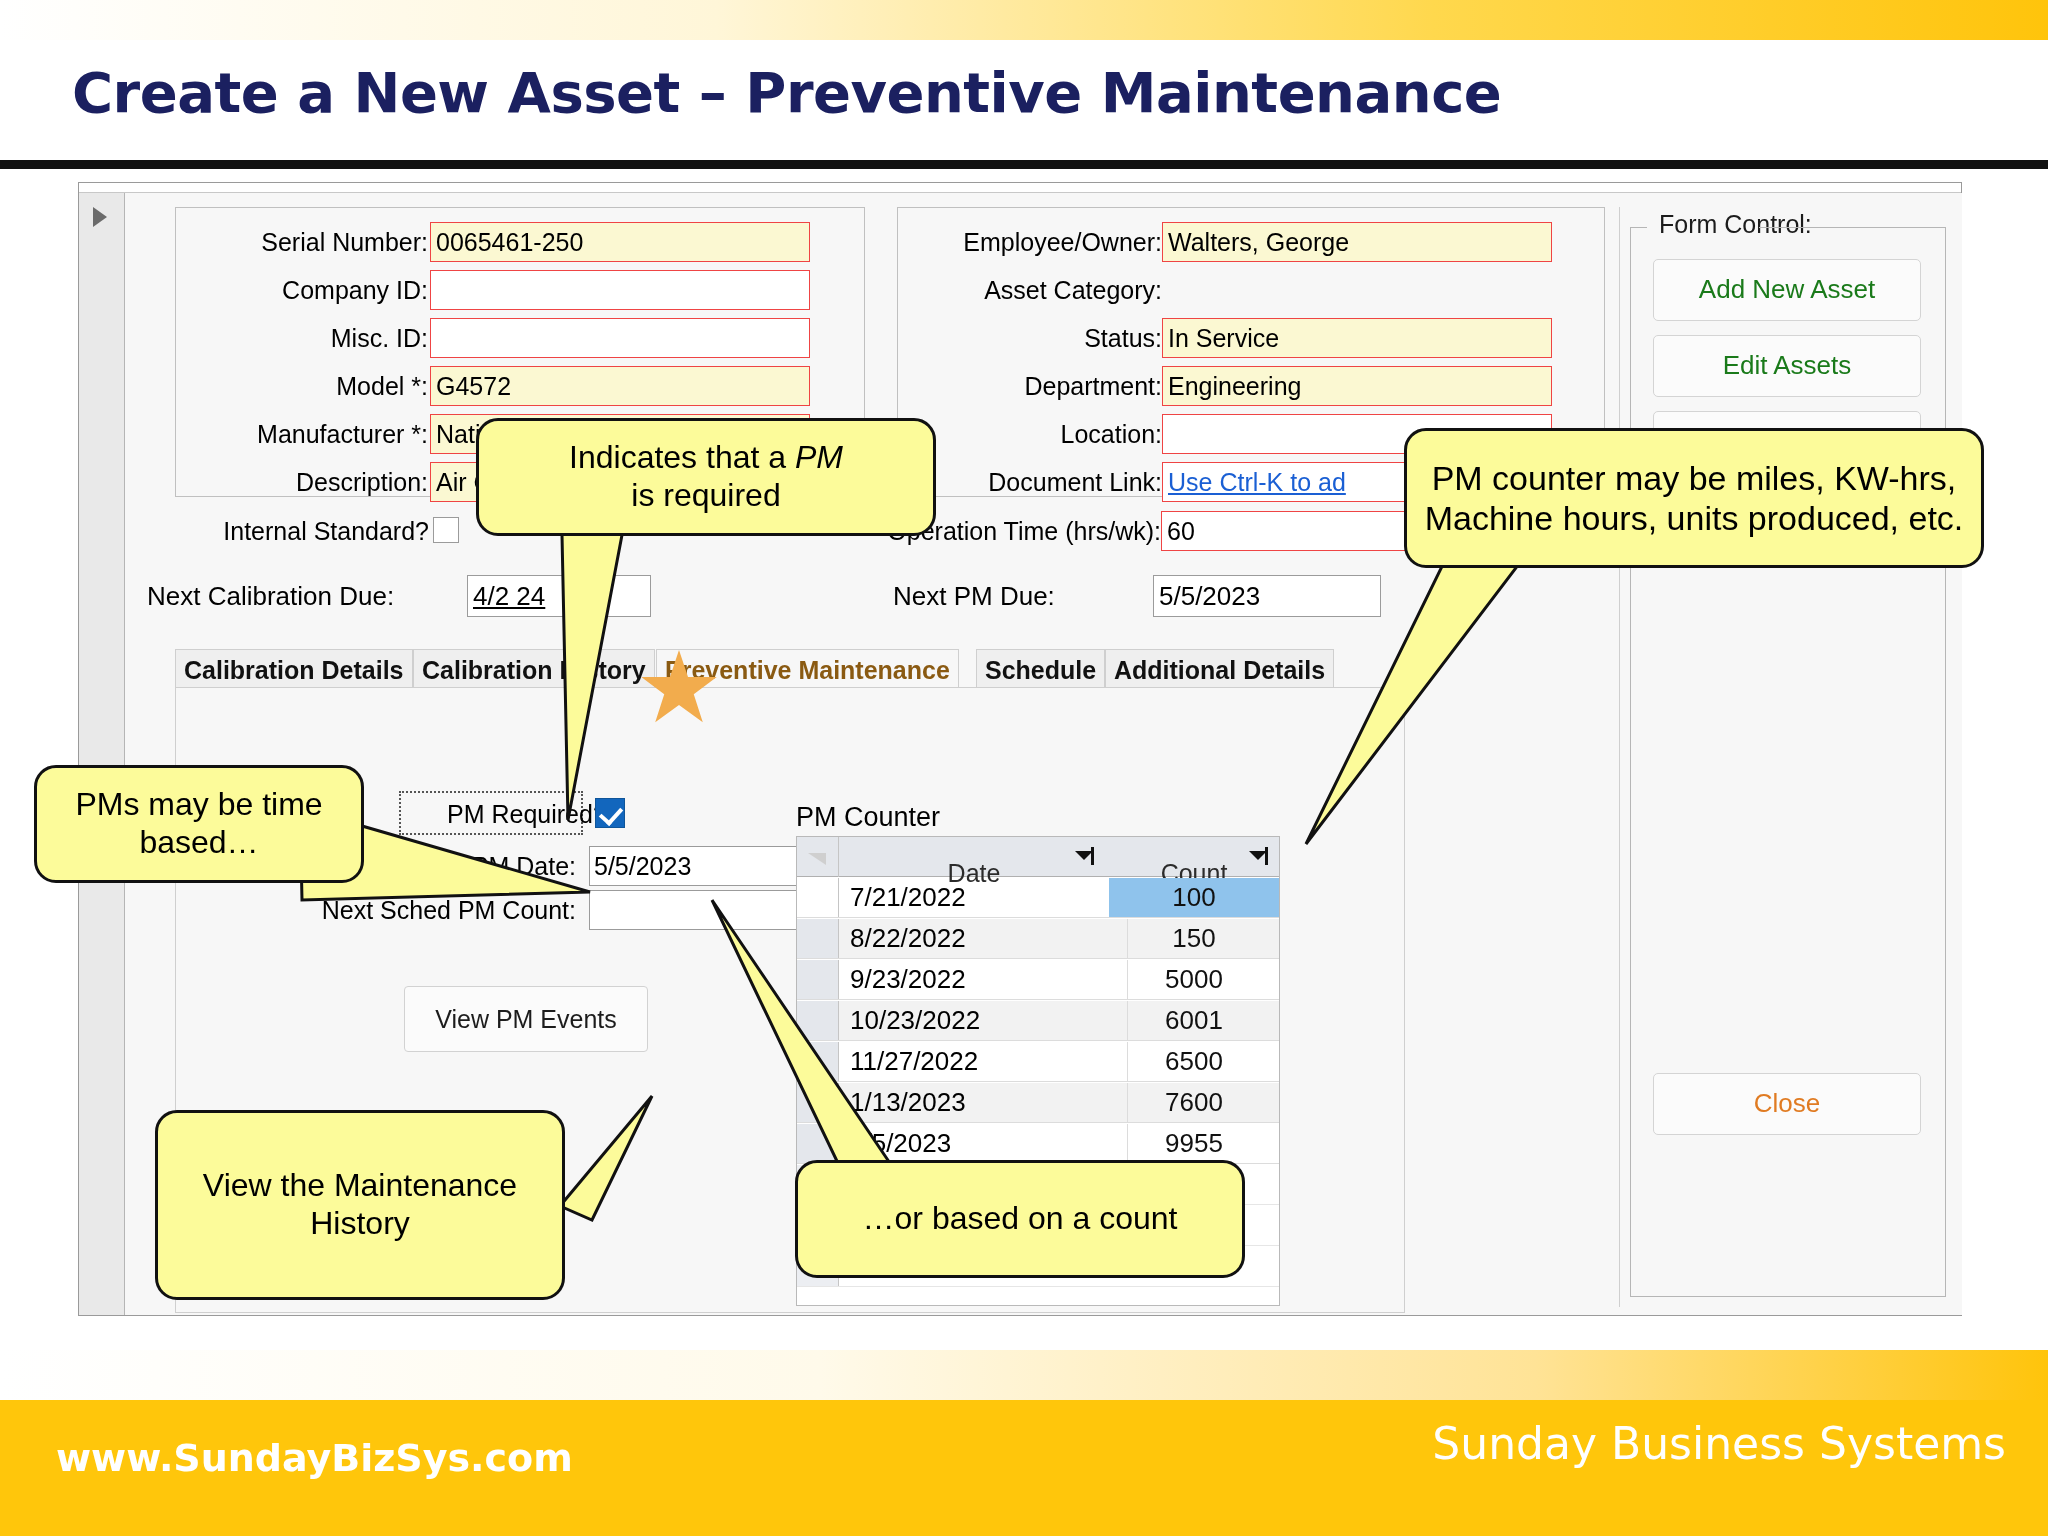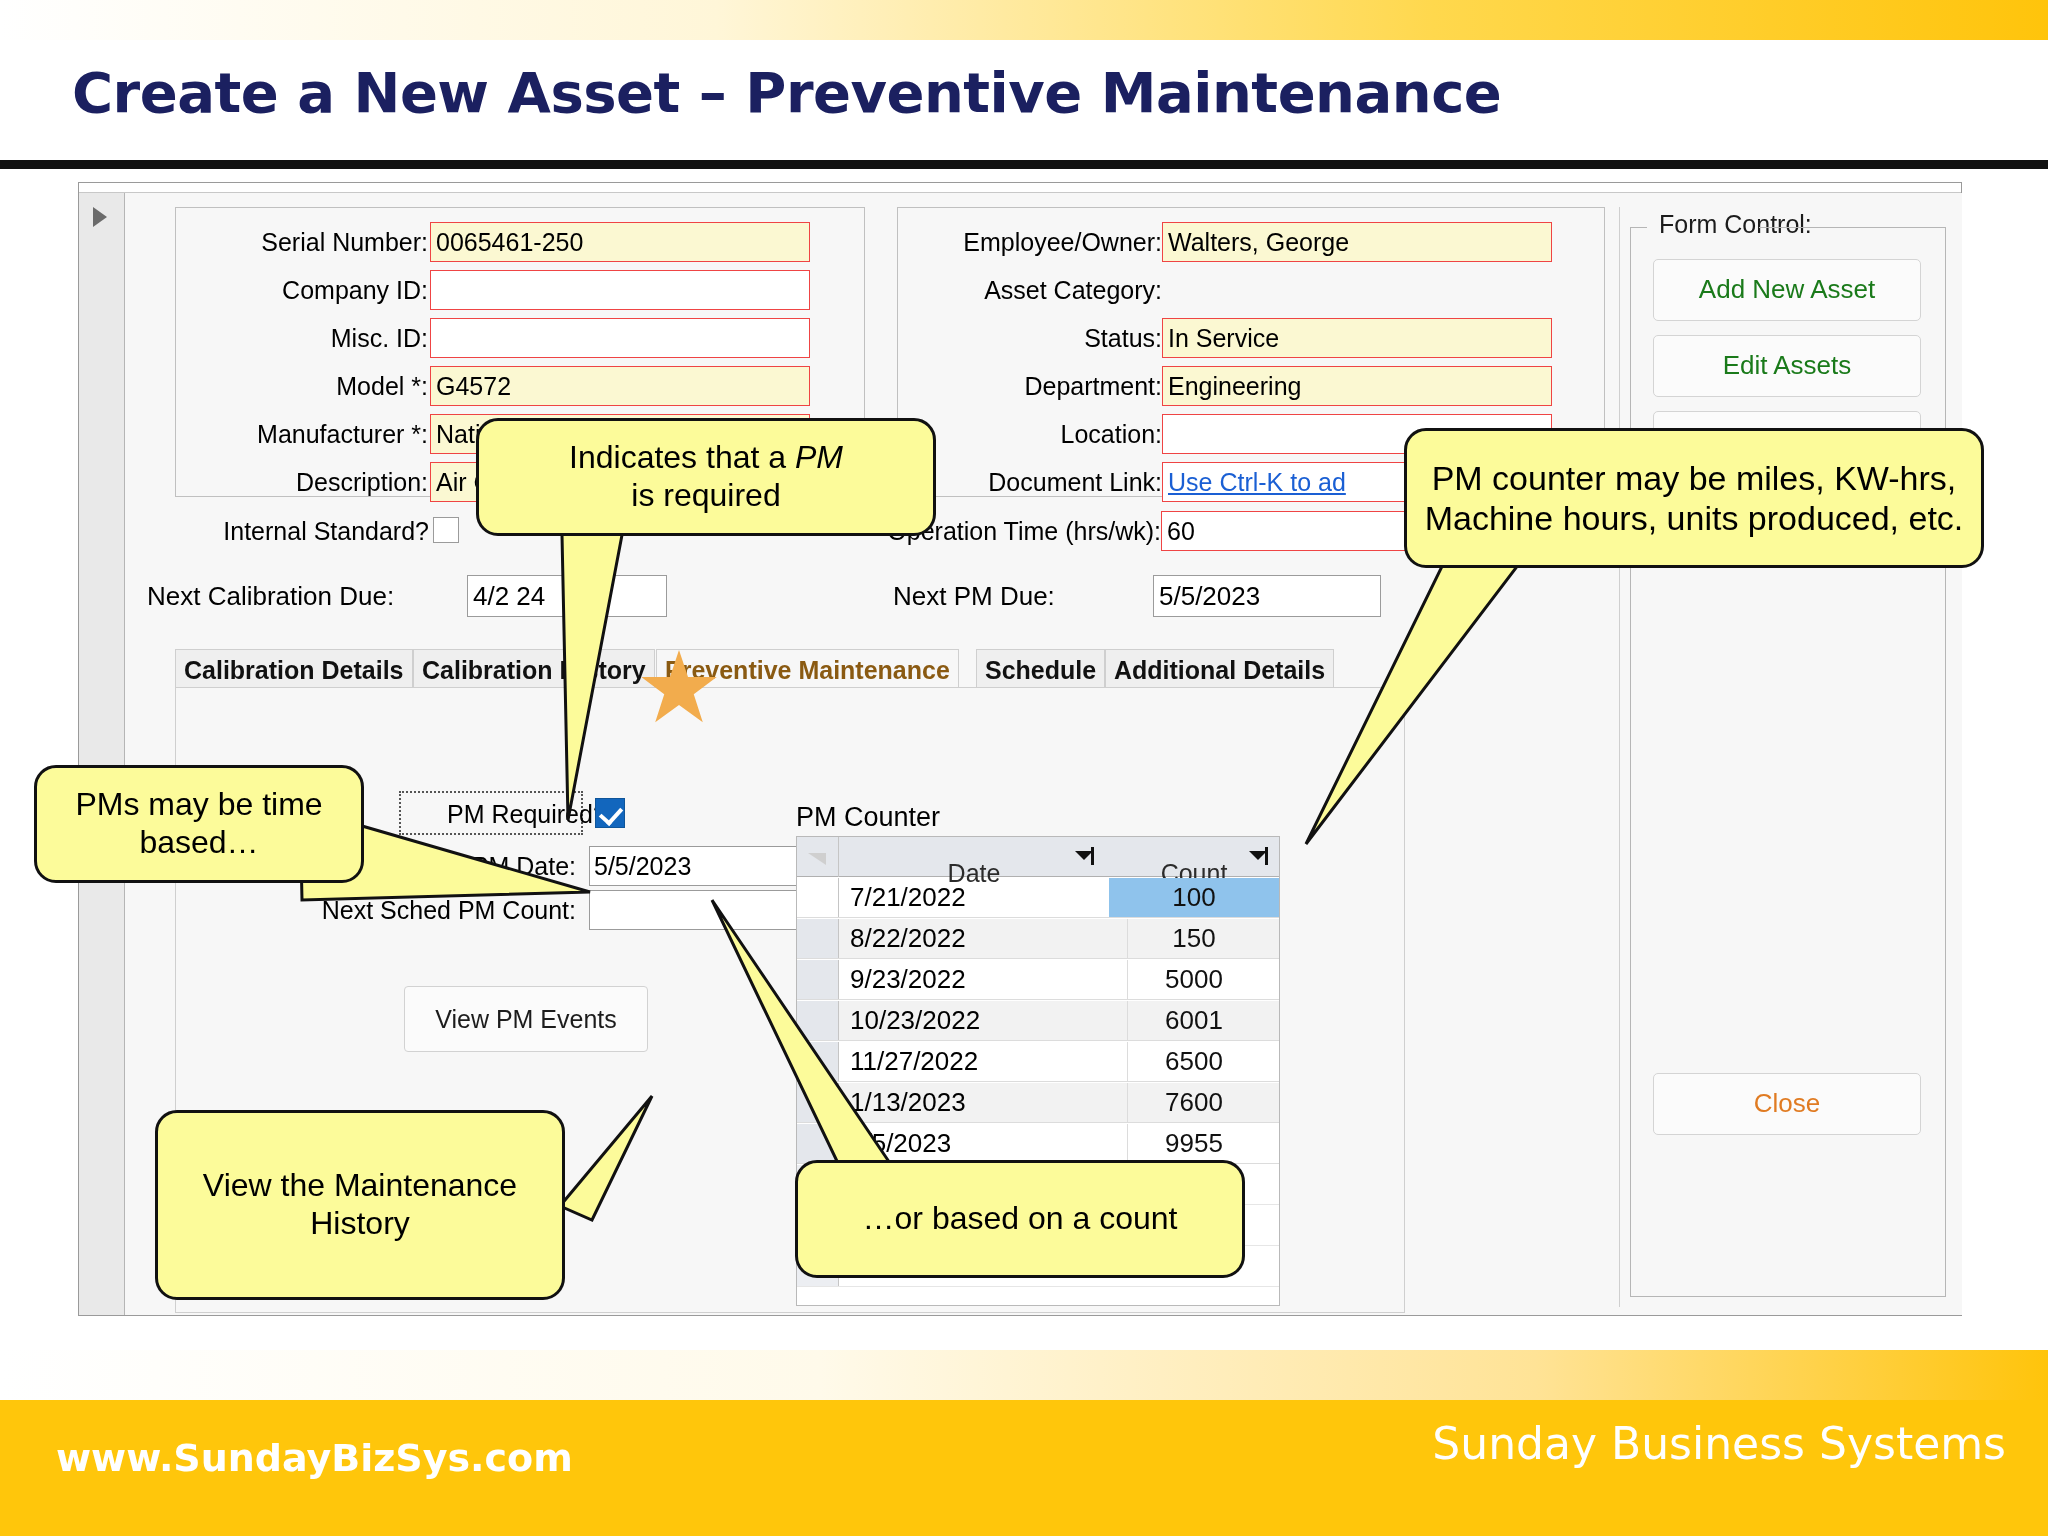--- a/index.html
+++ b/index.html
@@ -384,21 +384,21 @@
       </div>
     </div>
 
     <div style="position:absolute; left:772px; top:318px; width:708px; height:42px;">
       <div class="field-label" style="right:444px; width:420px; font-size:25px;">Operation Time (hrs/wk):</div>
       <div class="field-box" style="left:264px; width:390px;">60</div>
     </div>
 
     <div class="due-row" style="left:50px; top:382px; width:690px;">
       <div class="due-label" style="right:398px; width:320px;">Next Calibration Due:</div>
-      <div class="due-box" style="left:292px; width:200px;">4/2       24</div>
+      <div class="due-box" style="left:292px; width:184px;text-decoration:underline;">4/2       24</div>
     </div>
     <div class="due-row" style="left:772px; top:382px; width:708px;">
       <div class="due-label" style="right:452px; width:260px;">Next PM Due:</div>
       <div class="due-box" style="left:256px; width:228px;">5/5/2023</div>
     </div>
 
     <div class="tab-strip">
       <div class="tab" style="left:0px;">Calibration Details</div>
       <div class="tab" style="left:238px;">Calibration History</div>
       <div class="tab active" style="left:481px;">Preventive Maintenance</div>

